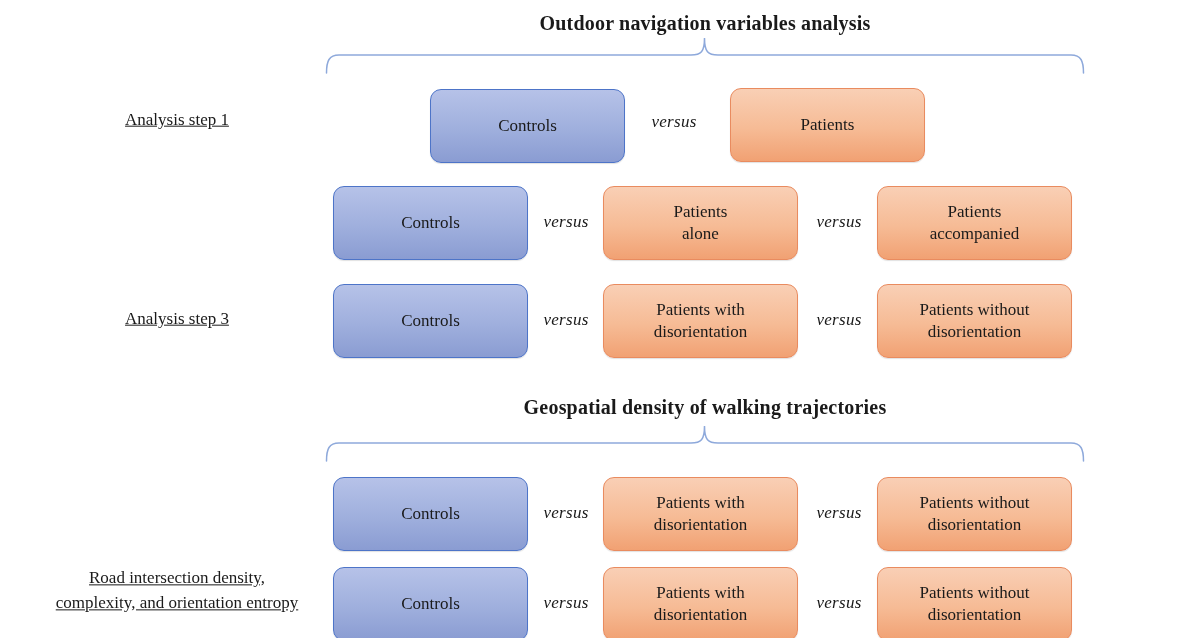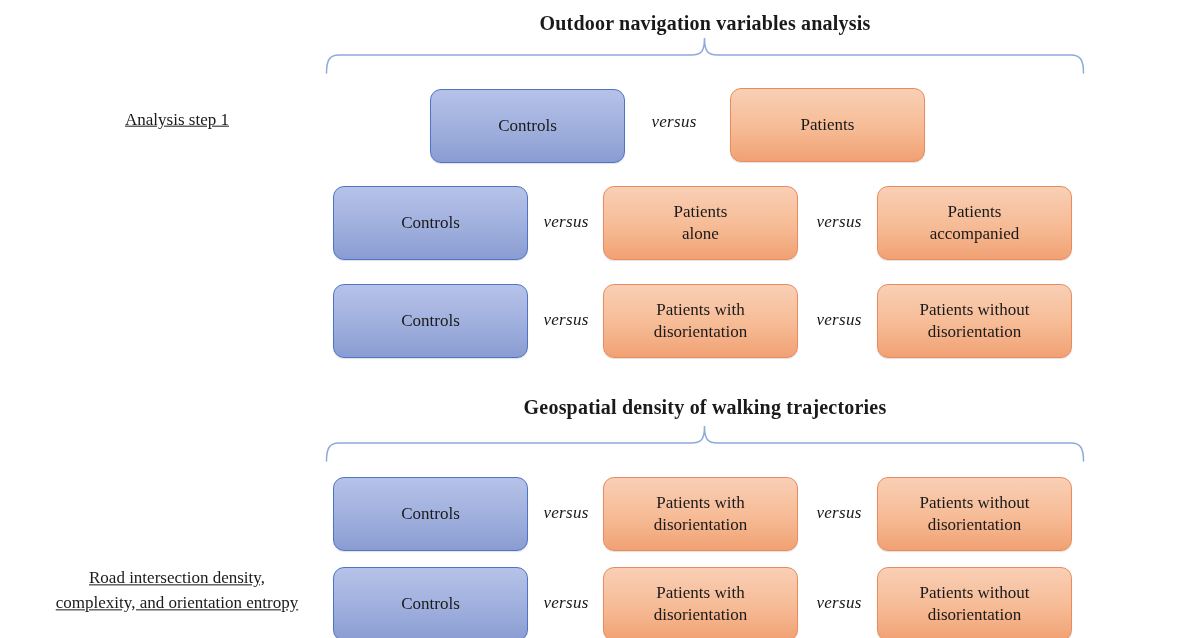--- a/index.html
+++ b/index.html
@@ -87,20 +87,21 @@
   <div class="box orange" style="left:730px; top:88px">Patients</div>
 
   <div class="box blue" style="left:333px; top:186px">Controls</div>
   <div class="versus" style="left:566px; top:222px">versus</div>
   <div class="box orange" style="left:603px; top:186px">Patients
 alone</div>
   <div class="versus" style="left:839px; top:222px">versus</div>
   <div class="box orange" style="left:877px; top:186px">Patients
 accompanied</div>
 
+  <div class="row-label" style="top:319px">Analysis step 3</div>
   <div class="box blue" style="left:333px; top:284px">Controls</div>
   <div class="versus" style="left:566px; top:320px">versus</div>
   <div class="box orange" style="left:603px; top:284px">Patients with
 disorientation</div>
   <div class="versus" style="left:839px; top:320px">versus</div>
   <div class="box orange" style="left:877px; top:284px">Patients without
 disorientation</div>
 
   <div class="section-title" style="top:396px">Geospatial density of walking trajectories</div>
 

